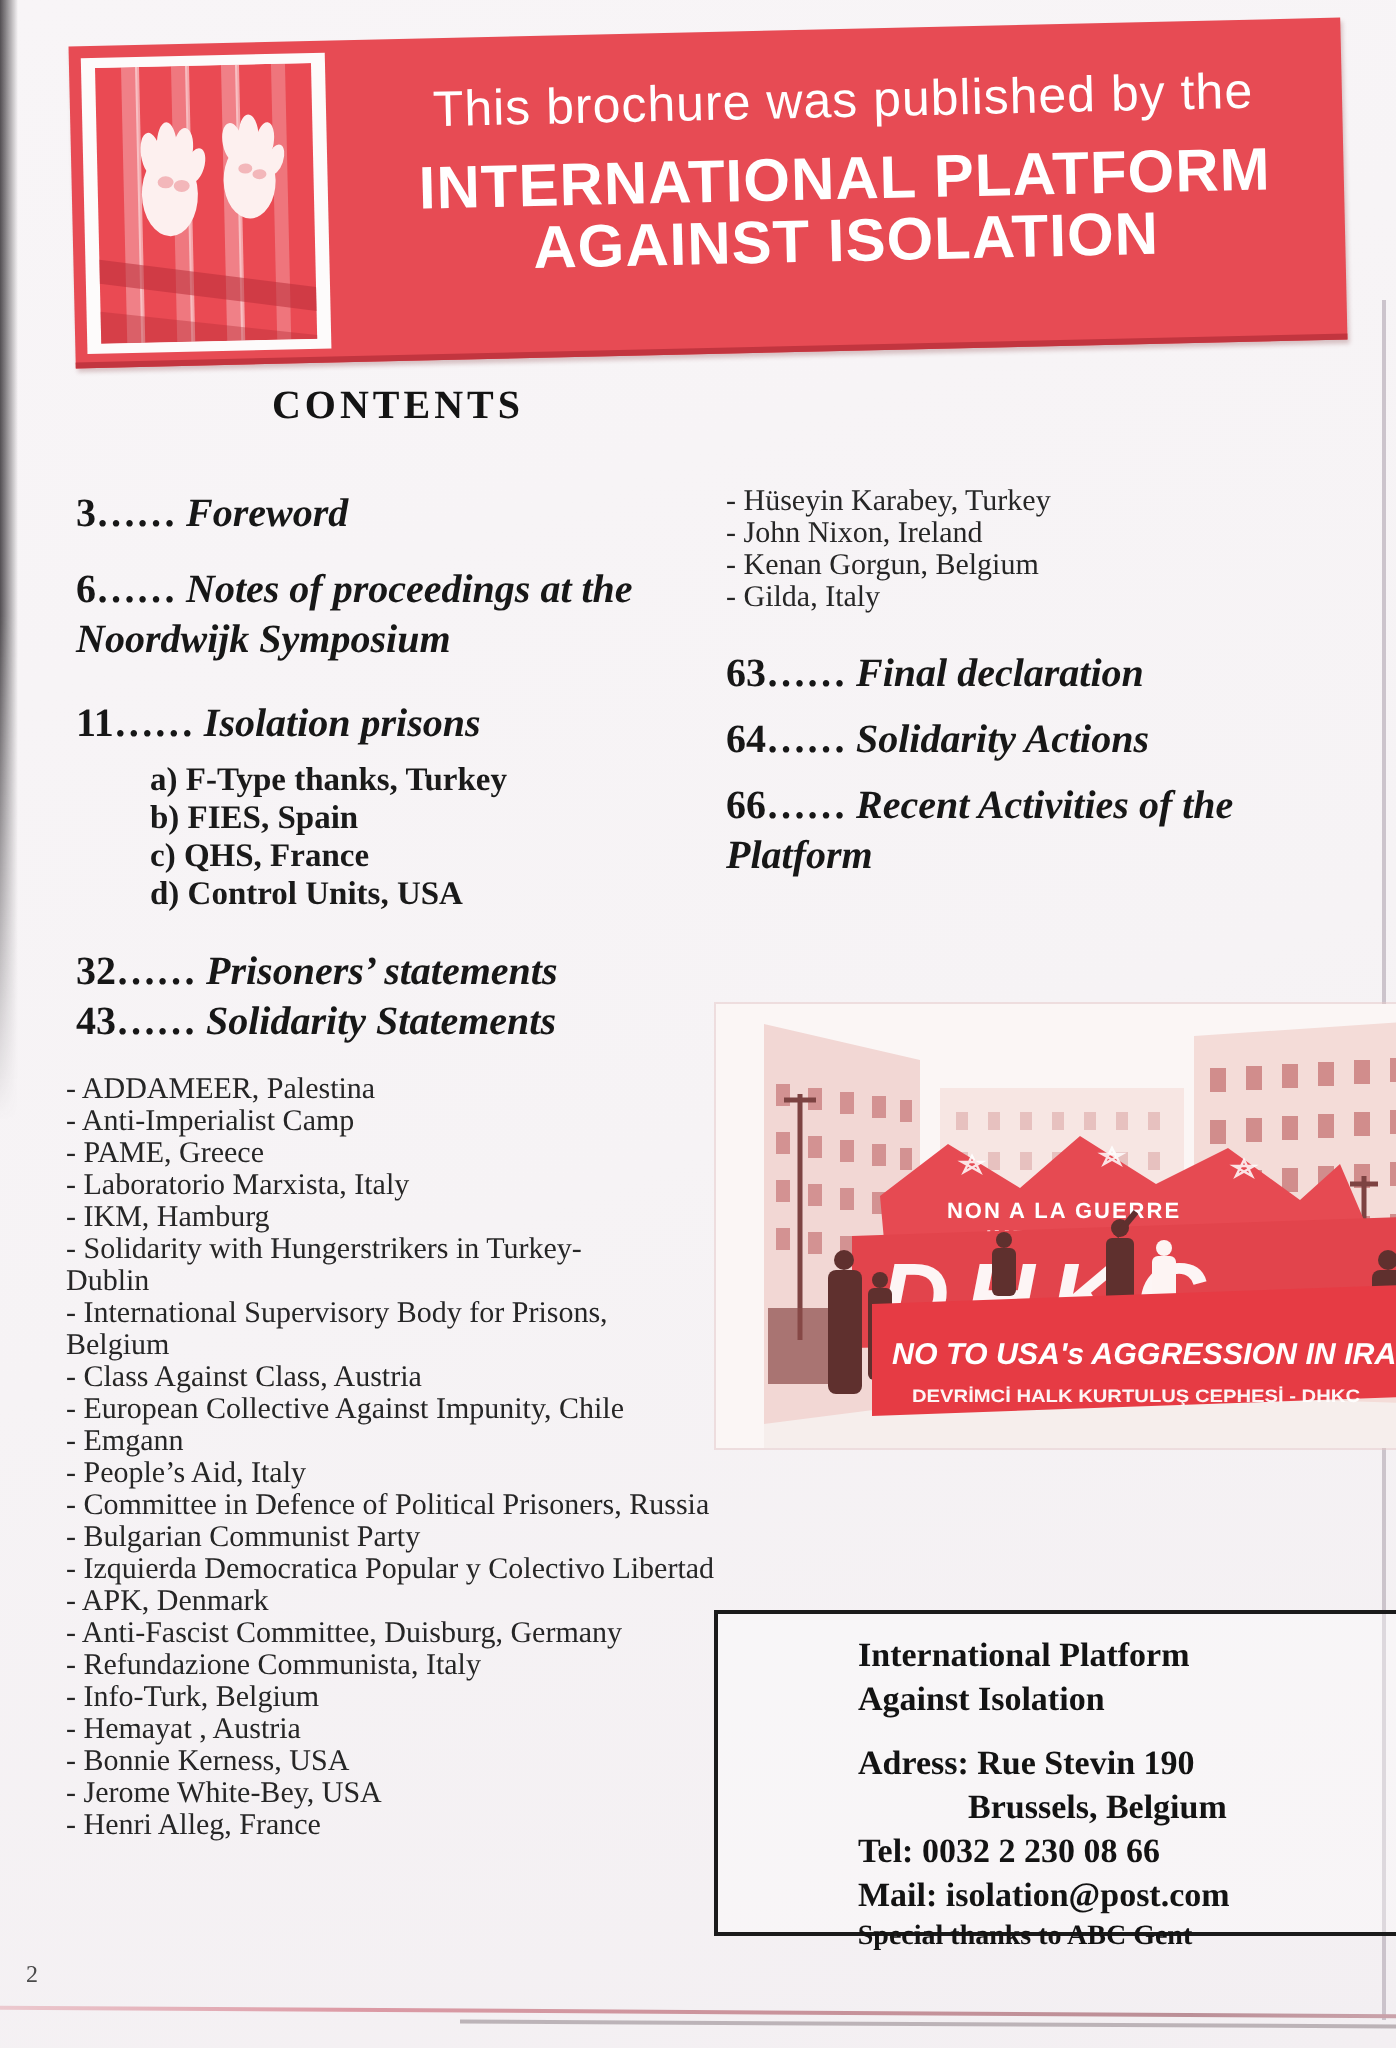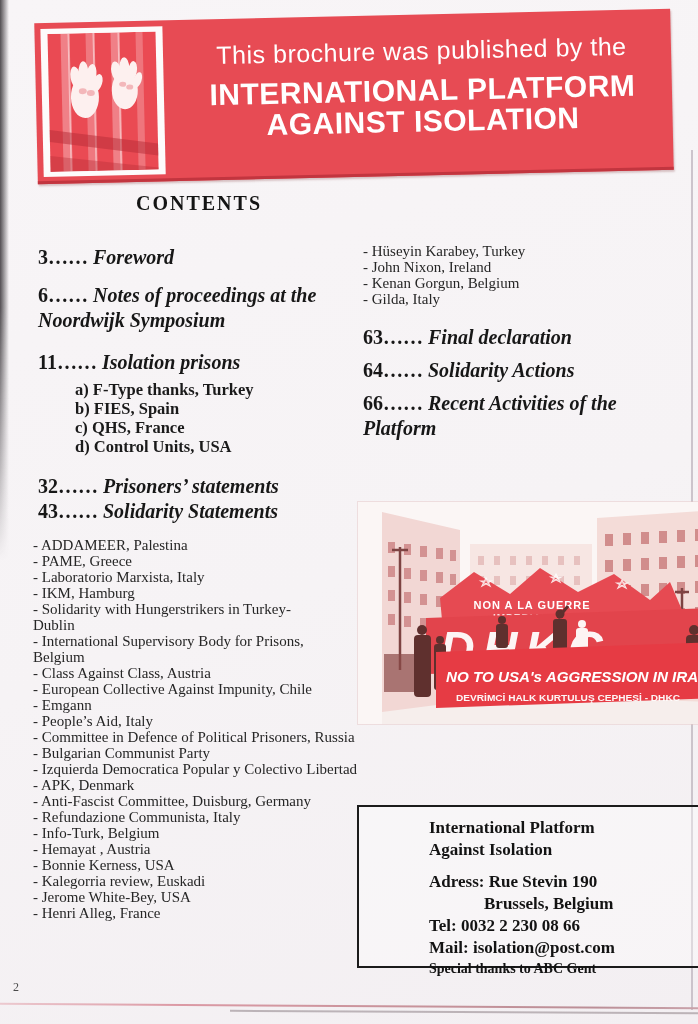--- a/index.html
+++ b/index.html
@@ -137,41 +137,41 @@
       <div class="sub-item">b) FIES, Spain</div>
       <div class="sub-item">c) QHS, France</div>
       <div class="sub-item">d) Control Units, USA</div>
     </div>
 
     <div class="toc-item mt-c"><span>32……</span> <em>Prisoners’ statements</em></div>
     <div class="toc-item"><span>43……</span> <em>Solidarity Statements</em></div>
 
     <div class="org-list">
       <div class="org-item">- ADDAMEER, Palestina</div>
+      <div class="org-item">- Anti-Imperialist Camp</div>
       <div class="org-item">- PAME, Greece</div>
       <div class="org-item">- Laboratorio Marxista, Italy</div>
       <div class="org-item">- IKM, Hamburg</div>
       <div class="org-item">- Solidarity with Hungerstrikers in Turkey-
 Dublin</div>
       <div class="org-item">- International Supervisory Body for Prisons,
 Belgium</div>
       <div class="org-item">- Class Against Class, Austria</div>
       <div class="org-item">- European Collective Against Impunity, Chile</div>
       <div class="org-item">- Emgann</div>
       <div class="org-item">- People’s Aid, Italy</div>
       <div class="org-item">- Committee in Defence of Political Prisoners, Russia</div>
       <div class="org-item">- Bulgarian Communist Party</div>
       <div class="org-item">- Izquierda Democratica Popular y Colectivo Libertad</div>
       <div class="org-item">- APK, Denmark</div>
       <div class="org-item">- Anti-Fascist Committee, Duisburg, Germany</div>
       <div class="org-item">- Refundazione Communista, Italy</div>
       <div class="org-item">- Info-Turk, Belgium</div>
       <div class="org-item">- Hemayat , Austria</div>
       <div class="org-item">- Bonnie Kerness, USA</div>
-      <div class="org-item">- Kalegorria review, Euskadi</div>
       <div class="org-item">- Jerome White-Bey, USA</div>
       <div class="org-item">- Henri Alleg, France</div>
     </div>
   </div>
 
   <div class="col-right">
     <div>
       <div class="name-item">- Hüseyin Karabey,  Turkey</div>
       <div class="name-item">- John Nixon, Ireland</div>
       <div class="name-item">- Kenan Gorgun, Belgium</div>

